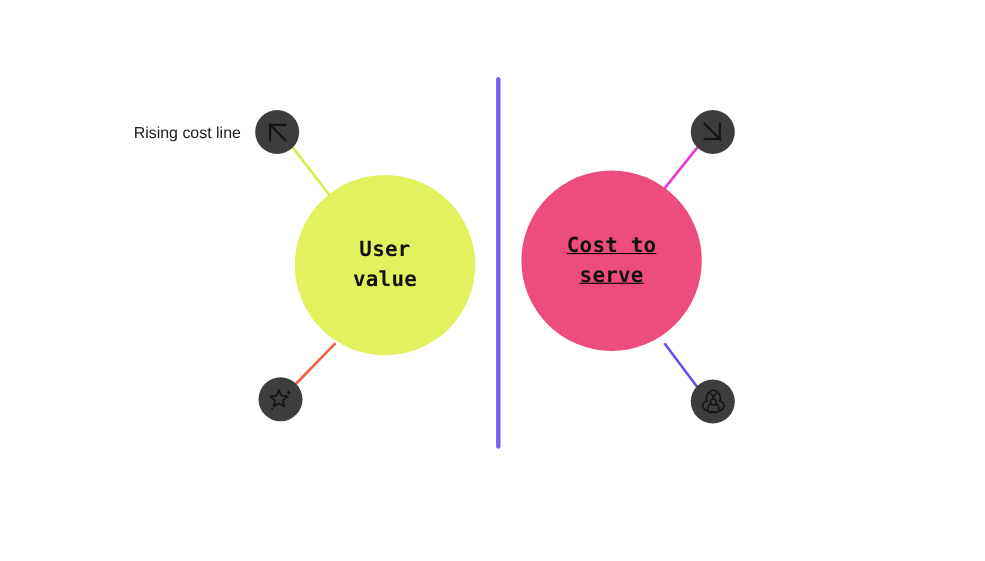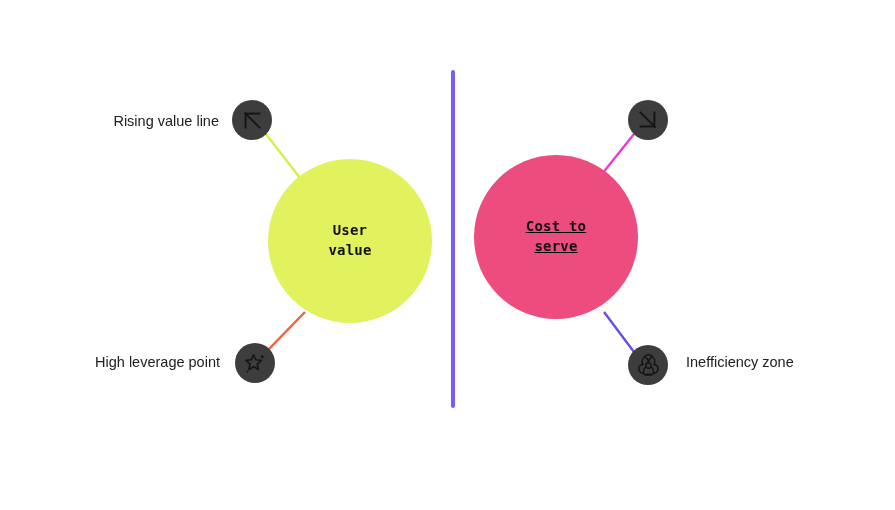--- a/index.html
+++ b/index.html
@@ -30,21 +30,21 @@
     position: absolute;
     border-radius: 50%;
     display: flex;
     align-items: center;
     justify-content: center;
     text-align: center;
     box-sizing: border-box;
   }
   .node-label {
     font-family: "DejaVu Sans Mono", "Liberation Mono", monospace;
-    font-size: 14px;
+    font-size: 19px;
     font-weight: 700;
     line-height: 1.42;
     color: #111111;
     white-space: pre-line;
     letter-spacing: 0.2px;
   }
   .badge {
     position: absolute;
     width: 40px;
     height: 40px;
@@ -99,30 +99,29 @@
     <span class="node-label" style="color: rgb(17, 17, 17);">Cost to
 serve</span>
   </div>
 
   <div class="badge" id="badge-0" style="left: 232px; top: 100px; width: 40px; height: 40px; background: rgb(61, 61, 61);">
     <svg width="24" height="24" viewBox="0 0 24 24" fill="none">
       <path d="M5 19 L5.2 5.2 L19 5" stroke="#141414" stroke-width="1.9" stroke-linecap="square" stroke-linejoin="miter" fill="none" transform="translate(0.5,0.5)"></path>
       <path d="M5.2 5.2 L19.5 19.5" stroke="#141414" stroke-width="1.9" stroke-linecap="square" fill="none"></path>
     </svg>
   </div>
-  <div class="caption right-align" id="cap-0" style="left: 104px; top: 114px; width: 115px;">Rising value line</div>
+  <div class="caption right-align" id="cap-0" style="left: 104px; top: 114px; width: 115px;">Rising cost line</div>
 
   <div class="badge" id="badge-1" style="left: 235px; top: 343px; width: 40px; height: 40px; background: rgb(61, 61, 61);">
     <svg width="25" height="25" viewBox="0 0 24 24" fill="none">
       <path d="M10.2 3.6 L12.35 8.4 L17.6 9 L13.7 12.55 L14.75 17.75 L10.2 15.15 L5.65 17.75 L6.7 12.55 L2.8 9 L8.05 8.4 Z" stroke="#141414" stroke-width="1.5" stroke-linejoin="round" fill="none"></path>
       <path d="M18.6 3.2 L19.25 4.9 L20.95 5.55 L19.25 6.2 L18.6 7.9 L17.95 6.2 L16.25 5.55 L17.95 4.9 Z" fill="#141414"></path>
       <path d="M4.3 18.2 L4.75 19.35 L5.9 19.8 L4.75 20.25 L4.3 21.4 L3.85 20.25 L2.7 19.8 L3.85 19.35 Z" fill="#141414"></path>
     </svg>
   </div>
-  <div class="caption right-align" id="cap-1" style="left: 80px; top: 355px; width: 140px;">High leverage point</div>
 
   <div class="badge" id="badge-2" style="left: 628px; top: 100px; width: 40px; height: 40px; background: rgb(61, 61, 61);">
     <svg width="24" height="24" viewBox="0 0 24 24" fill="none">
       <path d="M19 5 L18.8 18.8 L5 19" stroke="#141414" stroke-width="1.9" stroke-linecap="square" stroke-linejoin="miter" fill="none" transform="translate(-0.5,-0.5)"></path>
       <path d="M18.8 18.8 L4.5 4.5" stroke="#141414" stroke-width="1.9" stroke-linecap="square" fill="none"></path>
     </svg>
   </div>
 
   <div class="badge" id="badge-3" style="left: 628px; top: 345px; width: 40px; height: 40px; background: rgb(61, 61, 61);">
     <svg width="25" height="25" viewBox="0 0 24 24" fill="none">
@@ -141,15 +140,14 @@
         <path d="M2.9 16.0 C3.6 18.0 5.0 19.2 6.35 19.3"></path>
         <path d="M21.1 16.0 C20.4 18.0 19.0 19.2 17.65 19.3"></path>
         <path d="M8.6 3.1 C9.5 2.0 10.9 1.7 12 1.7 C13.1 1.7 14.5 2.0 15.4 3.1"></path>
         <path d="M6.6 11.2 C5.9 11.1 5.6 11.3 5.2 11.5"></path>
         <path d="M17.4 11.2 C18.1 11.1 18.4 11.3 18.8 11.5"></path>
         <path d="M13.3 20.4 C13.9 20.9 14.3 21.2 14.9 21.3"></path>
         <path d="M10.7 20.4 C10.1 20.9 9.7 21.2 9.1 21.3"></path>
       </g>
     </svg>
   </div>
-  <div class="caption left-align" id="cap-3" style="left: 686px; top: 355px; width: 170px;">Inefficiency zone</div>
 
 </div>
 
 </body></html>

